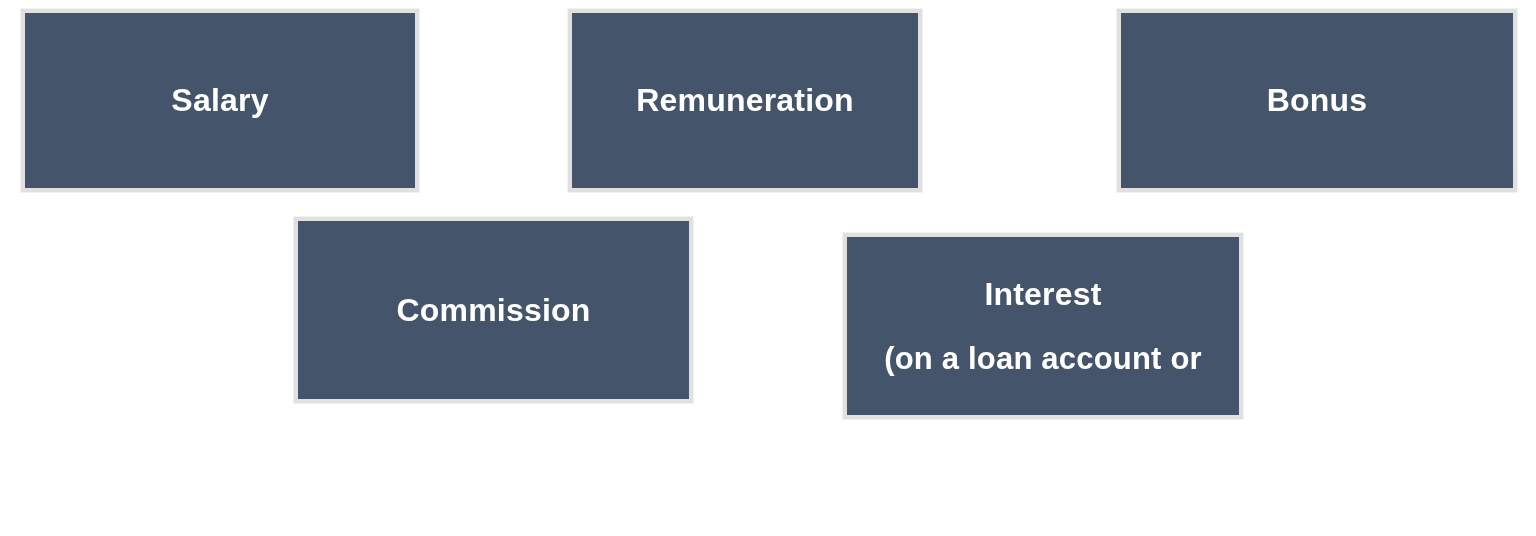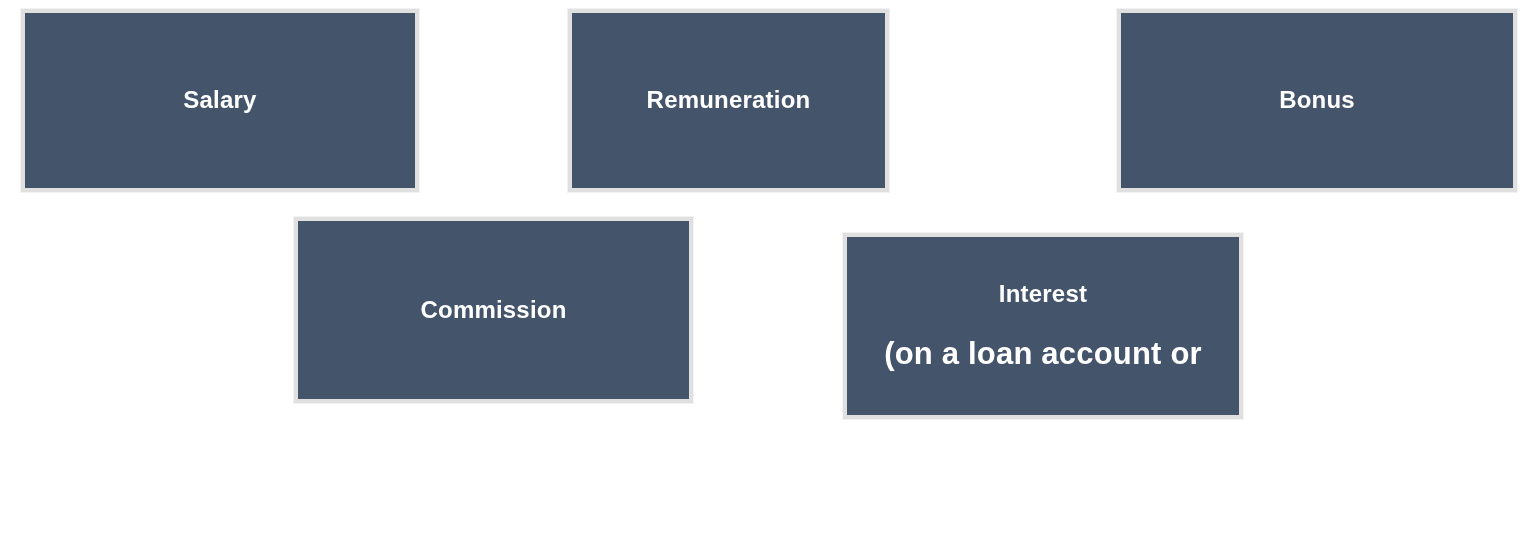--- a/index.html
+++ b/index.html
@@ -25,34 +25,34 @@
     box-shadow: 0 0 0 1px #f2f2f2;
     color: var(--text-color);
     display: flex;
     flex-direction: column;
     align-items: center;
     justify-content: center;
     text-align: center;
     font-weight: 700;
   }
   .box-label {
-    font-size: 24px;
+    font-size: 32px;
     line-height: 1.2;
     letter-spacing: 0.2px;
   }
   .box-sublabel {
     font-size: 31px;
     line-height: 1.16;
     margin-top: 7px;
     letter-spacing: 0.2px;
     text-align: right;
   }
   .box-sublabel span { display: block; }
   #box-salary        { left:  21px; top:   9px; width: 398px; height: 183px; }
-  #box-remuneration  { left: 568px; top:   9px; width: 321px; height: 183px; }
+  #box-remuneration  { left: 568px; top:   9px; width: 354px; height: 183px; }
   #box-bonus         { left: 1117px; top:  9px; width: 400px; height: 183px; }
   #box-commission    { left: 294px; top: 217px; width: 399px; height: 186px; }
   #box-interest      { left: 843px; top: 233px; width: 400px; height: 186px; gap: 20px; }
 </style>
 </head>
 <body>
 
 <div class="canvas">
 
   <div class="box" id="box-salary">

